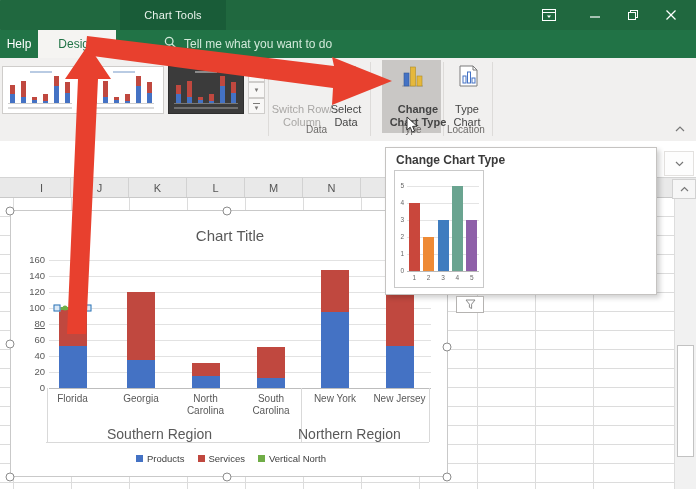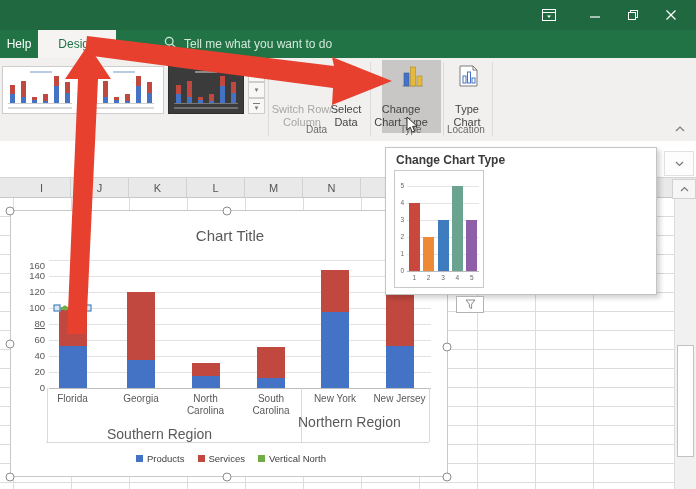--- a/index.html
+++ b/index.html
@@ -98,20 +98,21 @@
 
   #arrow-overlay{left:0;top:0;width:696px;height:489px;z-index:60;pointer-events:none;}
   #cursor{left:406px;top:116px;z-index:62;pointer-events:none;}
 </style>
 </head>
 <body>
 
 <div id="app">
 
   <div id="titlebar" class="abs">
+    <div id="charttools-box" class="abs">Chart Tools</div>
     <div class="winbtn abs" style="left:536px;">
       <span>
         <svg width="14" height="12" viewBox="0 0 14 12">
             <rect x="0.5" y="0.5" width="13" height="11" fill="none" stroke="#fff"></rect>
             <line x1="0.5" y1="3.5" x2="13.5" y2="3.5" stroke="#fff"></line>
             <path d="M7 9 L5 6.5 h4 Z" fill="#fff"></path>
           </svg>
       </span>
     </div>
     <div class="winbtn abs" style="left:582px;">
@@ -248,21 +249,21 @@
     </div>
 
     <div class="abs ribicon" style="left:400px;">
       <svg width="24" height="24" viewBox="0 0 24 24">
           <line x1="2" y1="22" x2="23" y2="22" stroke="#9a9a9a"></line>
           <rect x="4" y="9" width="5" height="13" fill="#4472c4" stroke="#35599a" stroke-width="0.6"></rect>
           <rect x="10.5" y="3" width="5" height="19" fill="#e6b83c" stroke="#b08d24" stroke-width="0.6"></rect>
           <rect x="17" y="12" width="5" height="10" fill="#e6b83c" stroke="#b08d24" stroke-width="0.6"></rect>
         </svg>
     </div>
-    <div class="rib-label abs" style="left:366px;">
+    <div class="rib-label abs" style="left:383px;font-weight:bold;">
       <div>Change</div>
       <div>Chart Type</div>
     </div>
 
     <div class="abs ribicon" style="left:456px;">
       <svg width="24" height="24" viewBox="0 0 24 24">
           <path d="M4 2 h13 l4 4 v16 h-17 Z" fill="#fff" stroke="#7a7a7a"></path>
           <path d="M17 2 v4 h4" fill="none" stroke="#7a7a7a"></path>
           <rect x="7" y="12" width="3" height="7" fill="none" stroke="#4472c4"></rect>
           <rect x="11.5" y="8" width="3" height="11" fill="none" stroke="#4472c4"></rect>
@@ -314,21 +315,21 @@
       <div class="ytick" style="left: 6px; top: 123px;">60</div>
       <div class="gridline" style="left: 38px; width: 382px; top: 113px;"></div>
       <div class="ytick" style="left: 6px; top: 107px; text-decoration: underline;">80</div>
       <div class="gridline" style="left: 38px; width: 382px; top: 97px;"></div>
       <div class="ytick" style="left: 6px; top: 91px;">100</div>
       <div class="gridline" style="left: 38px; width: 382px; top: 81px;"></div>
       <div class="ytick" style="left: 6px; top: 75px;">120</div>
       <div class="gridline" style="left: 38px; width: 382px; top: 65px;"></div>
       <div class="ytick" style="left: 6px; top: 59px;">140</div>
       <div class="gridline" style="left: 38px; width: 382px; top: 49px;"></div>
-      <div class="ytick" style="left: 6px; top: 43px; margin-top: 6px;">160</div>
+      <div class="ytick" style="left: 6px; top: 43px;">160</div>
       <div class="bar" style="left: 47.5px; width: 28px; top: 135.4px; height: 41.6px; background: rgb(68, 114, 196);"></div>
       <div class="bar" style="left: 47.5px; width: 28px; top: 97px; height: 38.4px; background: rgb(192, 72, 63);"></div>
       <div class="catlab" style="left: 30.5px; top: 182px;">Florida</div>
       <div class="bar" style="left: 116px; width: 28px; top: 149px; height: 28px; background: rgb(68, 114, 196);"></div>
       <div class="bar" style="left: 116px; width: 28px; top: 81px; height: 68px; background: rgb(192, 72, 63);"></div>
       <div class="catlab" style="left: 99px; top: 182px;">Georgia</div>
       <div class="bar" style="left: 180.5px; width: 28px; top: 165px; height: 12px; background: rgb(68, 114, 196);"></div>
       <div class="bar" style="left: 180.5px; width: 28px; top: 152.2px; height: 12.8px; background: rgb(192, 72, 63);"></div>
       <div class="catlab" style="left: 163.5px; top: 182px;">North Carolina</div>
       <div class="bar" style="left: 246px; width: 28px; top: 166.6px; height: 10.4px; background: rgb(68, 114, 196);"></div>
@@ -337,21 +338,21 @@
       <div class="bar" style="left: 310px; width: 28px; top: 101px; height: 76px; background: rgb(68, 114, 196);"></div>
       <div class="bar" style="left: 310px; width: 28px; top: 58.6px; height: 42.4px; background: rgb(192, 72, 63);"></div>
       <div class="catlab" style="left: 293px; top: 182px;">New York</div>
       <div class="bar" style="left: 374.5px; width: 28px; top: 134.6px; height: 42.4px; background: rgb(68, 114, 196);"></div>
       <div class="bar" style="left: 374.5px; width: 28px; top: 83.4px; height: 51.2px; background: rgb(192, 72, 63);"></div>
       <div class="catlab" style="left: 357.5px; top: 182px;">New Jersey</div>
       <div class="catdiv" style="left: 35.5px; top: 177px; height: 54px;"></div>
       <div class="catdiv" style="left: 290px; top: 177px; height: 54px;"></div>
       <div class="catdiv" style="left: 418px; top: 177px; height: 54px;"></div>
       <div class="regionlab" style="left: 96px; width: 140px; top: 215px;">Southern Region</div>
-      <div class="regionlab" style="left: 287px; width: 140px; top: 203px;">Northern Region</div>
+      <div class="regionlab" style="left: 287px; width: 140px; top: 215px;">Northern Region</div>
       <div class="gridline" style="left: 35px; width: 383px; top: 231px; background: rgb(217, 217, 217);"></div>
       <div id="legend" style="left: 125px; top: 242px;">
         <div class="leg-item">
           <div class="leg-sq" style="background: rgb(68, 114, 196);"></div>
           <span>Products</span>
         </div>
         <div class="leg-item">
           <div class="leg-sq" style="background: rgb(192, 72, 63);"></div>
           <span>Services</span>
         </div>

